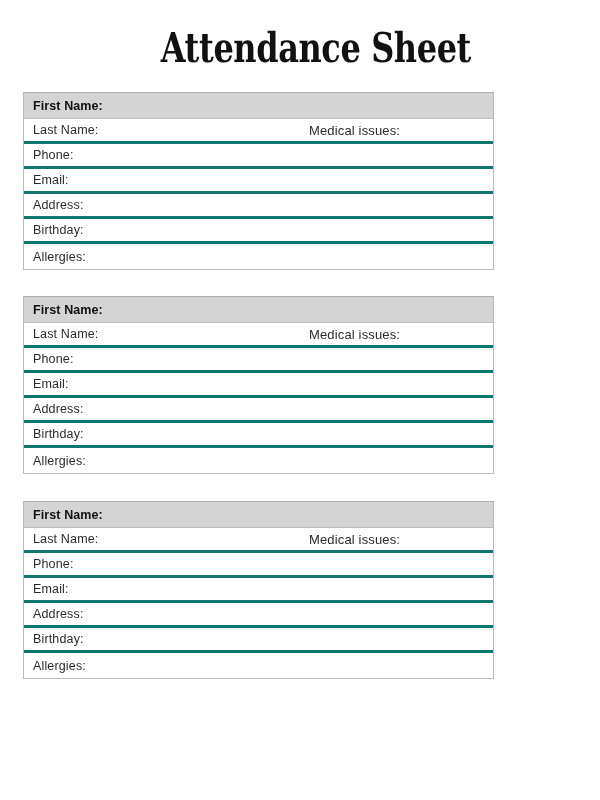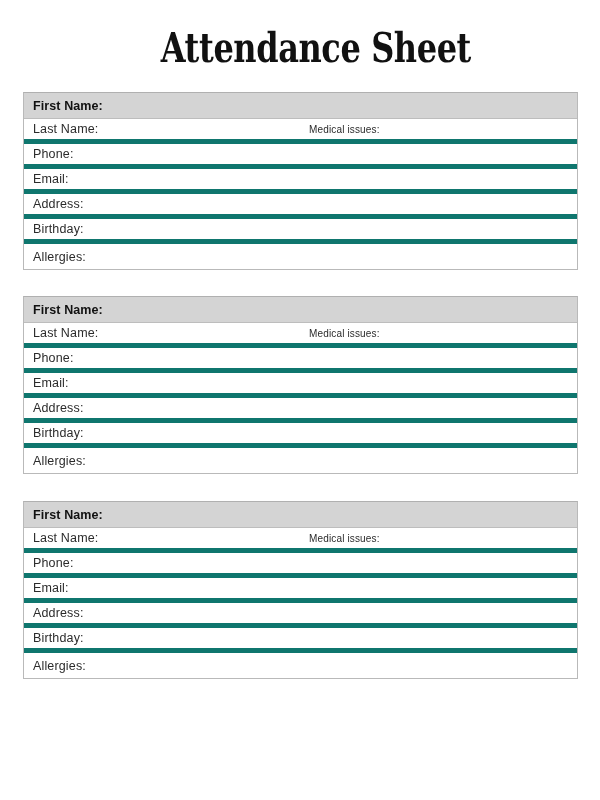--- a/index.html
+++ b/index.html
@@ -43,35 +43,35 @@
     transform: scaleX(0.78);
     transform-origin: center center;
     white-space: nowrap;
     text-rendering: geometricPrecision;
   }
 
   
   .sheet {
     position: absolute;
     left: 23px;
-    width: 555px;
+    width: 471px;
     box-sizing: border-box;
     border: 1px solid #b9b9b9;
     border-top: 1px solid #b0b0b0;
     background: #c4b5fd;
   }
   #block-0 { top: 92px; }
   #block-1 { top: 296px; }
   #block-2 { top: 501px; }
 
   .row {
     position: relative;
     height: 25px;
     box-sizing: border-box;
-    border-bottom: 5px solid #0f766e;
+    border-bottom: 3px solid #0f766e;
     background: #ffffff;
     display: flex;
     align-items: center;
   }
   .row:last-child {
     border-bottom: none;
   }
   .row.header {
     background: #d4d4d4;
     border-bottom: 1px solid #bdbdbd;
@@ -88,21 +88,21 @@
   .row.header .label {
     font-weight: 700;
     color: #111111;
     font-size: 12.5px;
     letter-spacing: 0.1px;
   }
 
   .label-secondary {
     position: absolute;
     left: 285px;
-    font-size: 10px;
+    font-size: 13px;
     color: #2b2b2b;
     letter-spacing: 0.15px;
     white-space: nowrap;
   }
 </style>
 </head>
 <body>
 
 <div class="page">
 

